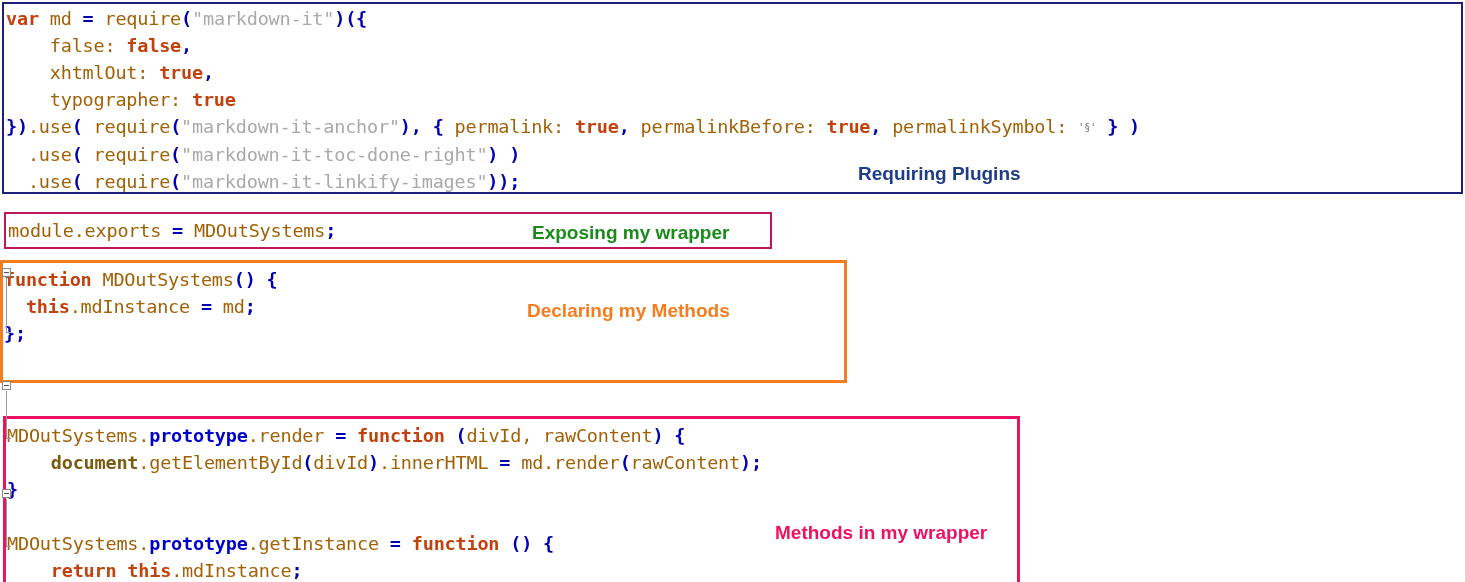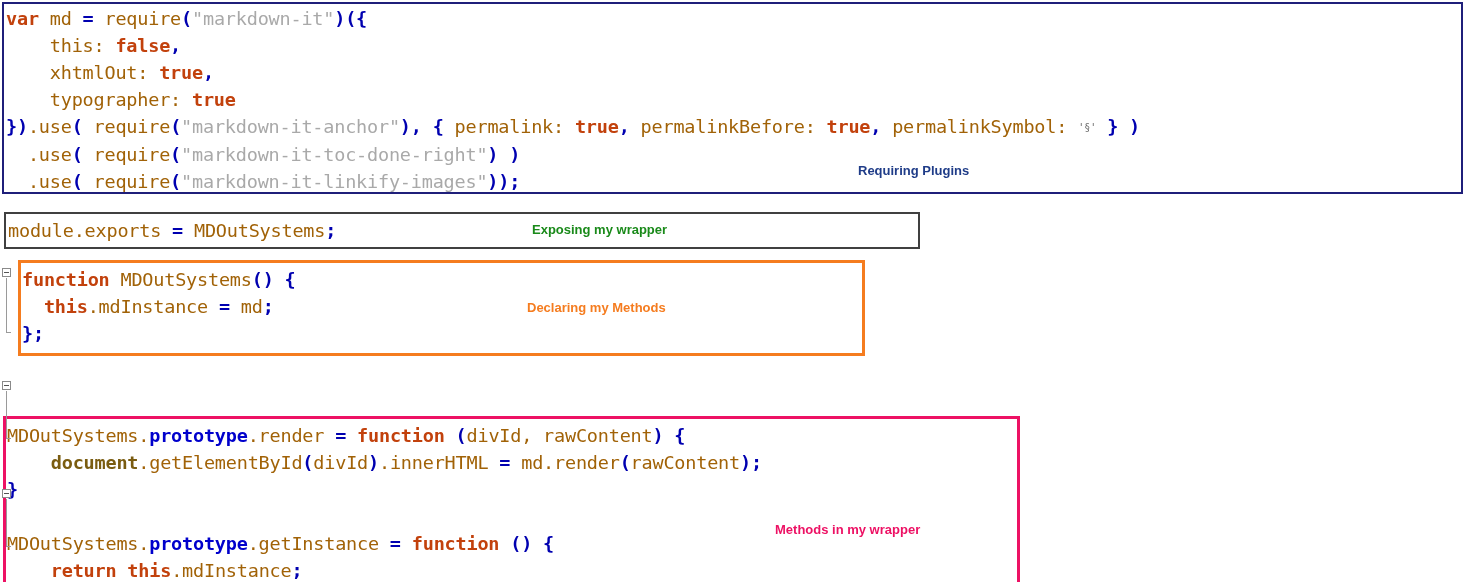--- a/index.html
+++ b/index.html
@@ -16,22 +16,22 @@
   }
 
   
   .code-block {
     position: absolute;
     box-sizing: border-box;
     background: #ffffff;
     overflow: hidden;
   }
   .code-block.b1 { left: 2px;  top: 2px;   width: 1461px; height: 192px; border: 2px solid #1f1f7a; }
-  .code-block.b2 { left: 4px;  top: 212px; width: 916px;  height: 37px;  border: 2px solid #404040; }
-  .code-block.b3 { left: 18px;  top: 260px; width: 847px;  height: 96px;  border: 3px solid #f57c1f; }
+  .code-block.b2 { left: 4px;  top: 212px; width: 768px;  height: 37px;  border: 2px solid #be185d; }
+  .code-block.b3 { left: 0;  top: 260px; width: 847px;  height: 123px;  border: 3px solid #f57c1f; }
   .code-block.b4 { left: 3px;  top: 372px; width: 1017px; height: 196px; border: 3px solid #ed1164; margin-top: 44px; }
 
   
   .code {
     position: absolute;
     left: 0; top: 0;
     margin: 0;
     padding: 0;
     font-family: "DejaVu Sans Mono", "Liberation Mono", monospace;
     font-size: 18.5px;
@@ -77,35 +77,35 @@
   .fold-end {
     position: absolute;
     width: 5px; height: 1px;
     background: #9a9a9a;
   }
 
   
   .annot {
     position: absolute;
     font-family: "Liberation Sans", sans-serif;
-    font-size: 13px;
+    font-size: 19px;
     font-weight: bold;
     white-space: nowrap;
   }
   .annot.a1 { left: 858px;  top: 163px; color: #1f3c88; }
   .annot.a2 { left: 519px;  top: 222px; color: #1a8a1a; padding-left: 13px; }
   .annot.a3 { left: 527px;  top: 300px; color: #f57c1f; }
   .annot.a4 { left: 775px;  top: 522px; color: #ed1164; text-align: center; }
 </style>
 </head>
 <body>
 
 <div class="code-block b1">
   <pre class="code"><span class="kw">var</span><span class="plain"> md </span><span class="pun">=</span><span class="plain"> require</span><span class="pun">(</span><span class="str">"markdown-it"</span><span class="pun">)({</span>
-<span class="plain">    this: </span><span class="kw">false</span><span class="pun">,</span>
+<span class="plain">    false: </span><span class="kw">false</span><span class="pun">,</span>
 <span class="plain">    xhtmlOut: </span><span class="kw">true</span><span class="pun">,</span>
 <span class="plain">    typographer: </span><span class="kw">true</span>
 <span class="pun">})</span><span class="plain">.use</span><span class="pun">(</span><span class="plain"> require</span><span class="pun">(</span><span class="str">"markdown-it-anchor"</span><span class="pun">),</span><span class="plain"> </span><span class="pun">{</span><span class="plain"> permalink: </span><span class="kw">true</span><span class="pun">,</span><span class="plain"> permalinkBefore: </span><span class="kw">true</span><span class="pun">,</span><span class="plain"> permalinkSymbol: </span><span class="sym">'§'</span><span class="plain"> </span><span class="pun">}</span><span class="plain"> </span><span class="pun">)</span>
 <span class="plain">  .use</span><span class="pun">(</span><span class="plain"> require</span><span class="pun">(</span><span class="str">"markdown-it-toc-done-right"</span><span class="pun">)</span><span class="plain"> </span><span class="pun">)</span>
 <span class="plain">  .use</span><span class="pun">(</span><span class="plain"> require</span><span class="pun">(</span><span class="str">"markdown-it-linkify-images"</span><span class="pun">));</span></pre>
 </div>
 
 <div class="code-block b2">
   <pre class="code"><span class="plain">module.exports </span><span class="pun">=</span><span class="plain"> MDOutSystems</span><span class="pun">;</span></pre>
 </div>

